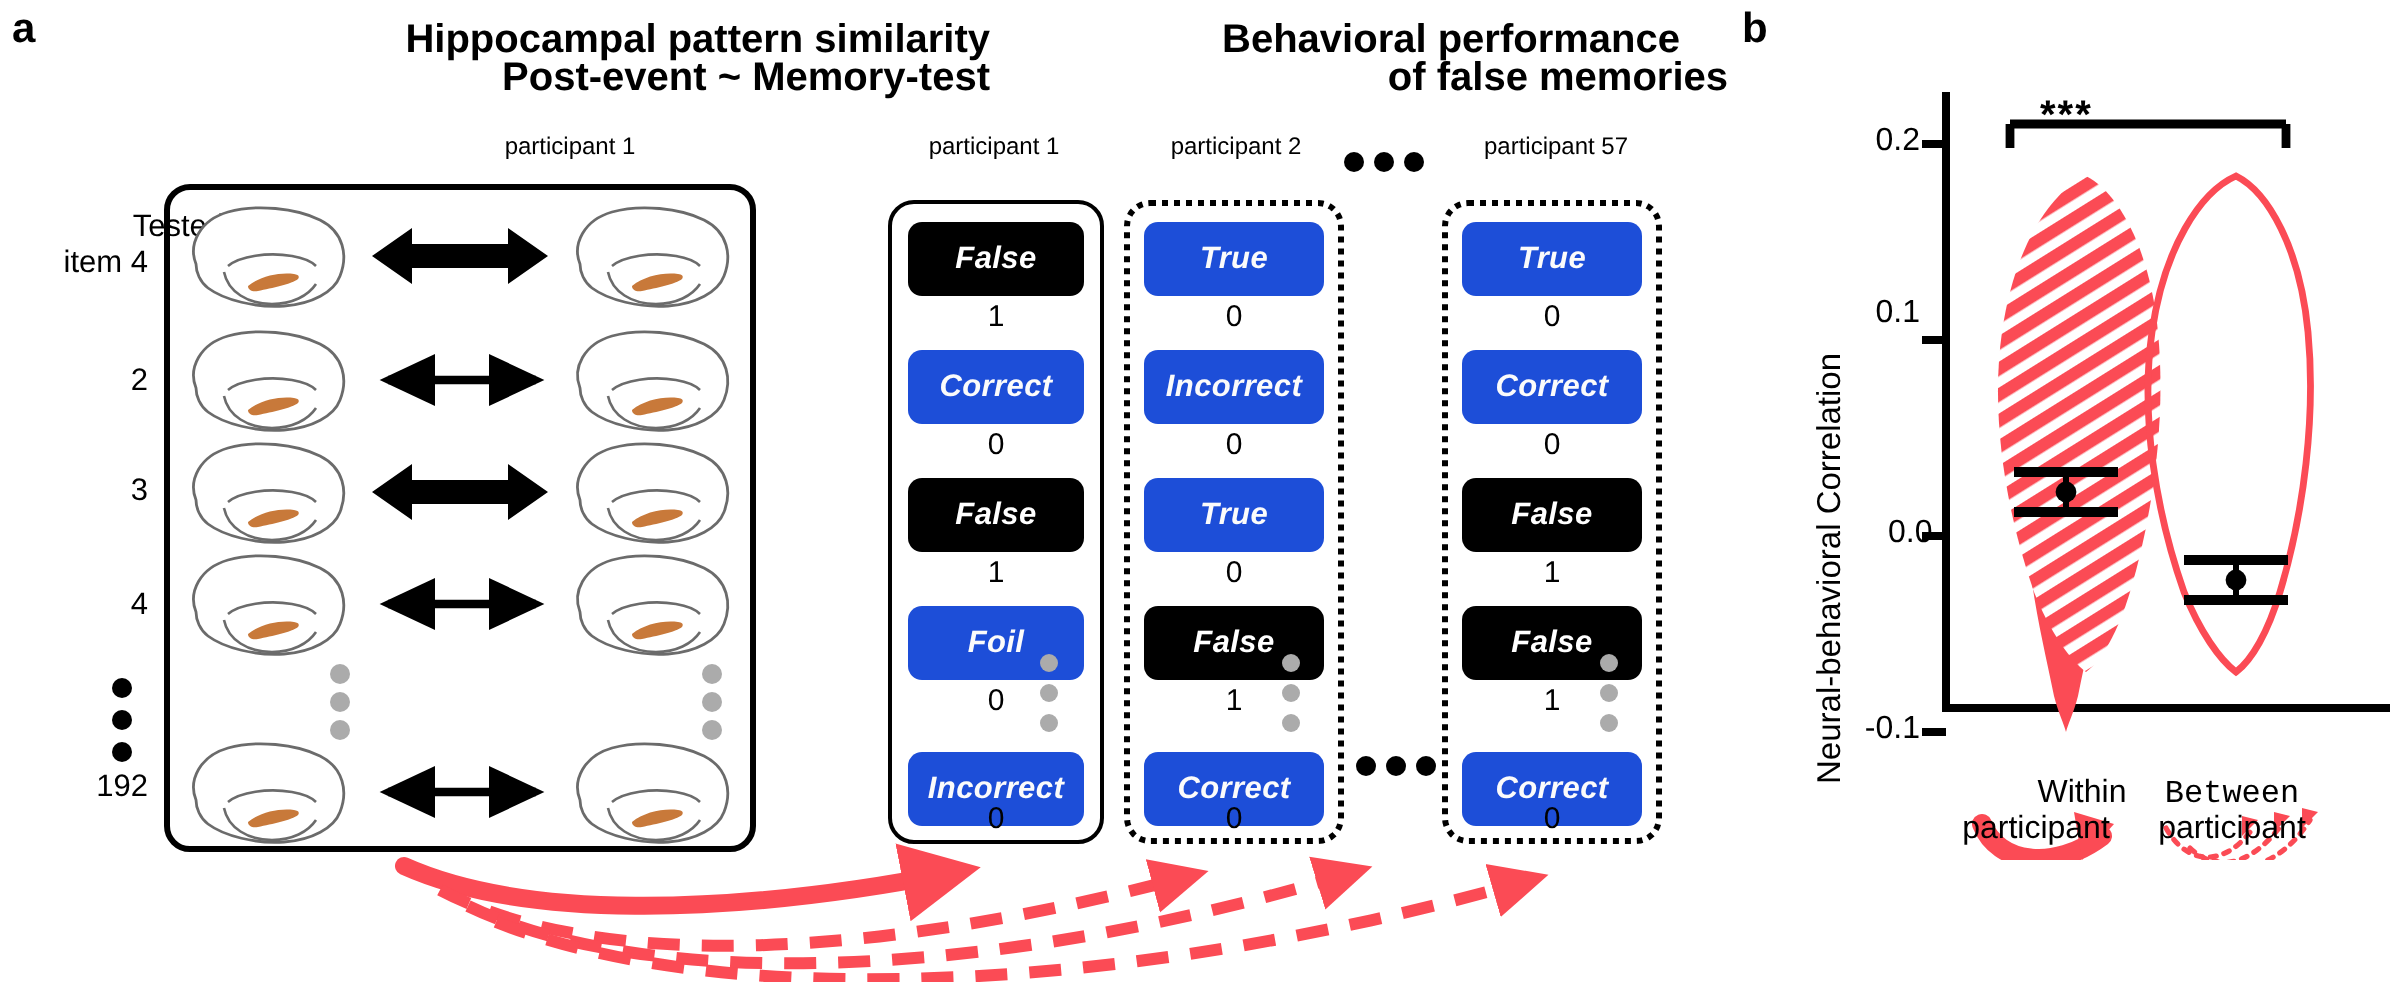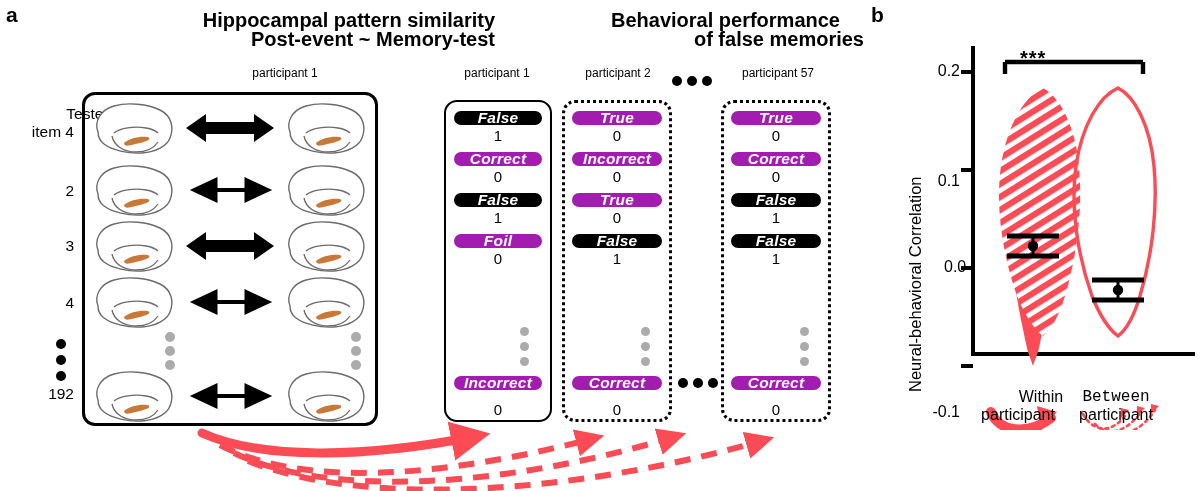--- a/index.html
+++ b/index.html
@@ -4,25 +4,25 @@
 <style>
   html,body{margin:0;padding:0;background:#ffffff;}
   body{width:1200px;height:491px;position:relative;overflow:hidden;
        font-family:"Liberation Sans",sans-serif;color:#000;}
   .abs{position:absolute;}
   .panel-letter{font-weight:bold;font-size:21px;line-height:1;}
   .col-title{font-weight:bold;font-size:20px;text-align:right;line-height:1.22;}
   .sub-title{font-size:12px;text-align:center;line-height:1.2;}
   .row-label{font-size:15.5px;text-align:right;line-height:1.16;}
   .cellnum{font-size:15px;text-align:center;line-height:1;}
-  .chip{border-radius:7px;height:14px;display:flex;align-items:center;
+  .chip{border-radius:7px;height:37px;display:flex;align-items:center;
         justify-content:center;font-size:15.5px;font-style:italic;
         font-weight:bold;letter-spacing:.2px;}
   .chip.black{background:#000;color:#fff;}
-  .chip.gray{background:#a21caf;color:#fbfbfb;}
+  .chip.gray{background:#1d4ed8;color:#fbfbfb;}
   .brainbox{border:3px solid #000;border-radius:13px;box-sizing:border-box;}
   .pbox-solid{border:2.6px solid #000;border-radius:13px;box-sizing:border-box;}
   .pbox-dot{border:3px dotted #000;border-radius:13px;box-sizing:border-box;}
   .vdots{display:flex;flex-direction:column;gap:6px;align-items:center;}
   .vdots i{display:block;width:9px;height:9px;border-radius:50%;background:#ababab;}
   .vdots.black i{background:#000;width:10px;height:10px;}
   .hdots{display:flex;gap:5px;align-items:center;}
   .hdots i{display:block;width:10px;height:10px;border-radius:50%;background:#000;}
   .axlab{font-size:16px;}
   .ytitle{font-size:16.5px;white-space:nowrap;transform-origin:0 0;transform:rotate(-90deg);}
@@ -198,23 +198,23 @@
   <path d="M30,30 C110,72 250,64 405,23" fill="none" stroke="#FB4B55" stroke-width="6" stroke-dasharray="16 11" stroke-linecap="butt" marker-end="url(#redArrow)"></path>
   <path d="M44,38 C140,84 320,72 487,21" fill="none" stroke="#FB4B55" stroke-width="6" stroke-dasharray="16 11" stroke-linecap="butt" marker-end="url(#redArrow)"></path>
   <path d="M58,46 C180,94 390,78 575,25" fill="none" stroke="#FB4B55" stroke-width="6" stroke-dasharray="16 11" stroke-linecap="butt" marker-end="url(#redArrow)"></path>
 </svg>
 
 <div class="abs panel-letter" style="left:871px;top:4px;">b</div>
 
 <div class="abs ytitle" style="left:906px;top:392px;">Neural-behavioral Correlation</div>
 
 <div class="abs axlab" style="left:916px;top:62px;width:44px;text-align:right;">0.2</div>
-<div class="abs axlab" style="left:916px;top:172px;width:44px;text-align:right;">0.1</div>
+<div class="abs axlab" style="left:916px;top:148px;width:44px;text-align:right;">0.1</div>
 <div class="abs axlab" style="left:944px;top:258px;width:44px;text-align:left;">0.0</div>
-<div class="abs axlab" style="left:910px;top:356px;width:50px;text-align:right;margin-top:47px;">-0.1</div>
+<div class="abs axlab" style="left:910px;top:356px;width:50px;text-align:right;">-0.1</div>
 
 <svg class="abs" style="left:955px;top:40px;" width="240" height="390">
   <defs>
     <pattern id="hatch" width="11" height="11" patternUnits="userSpaceOnUse" patternTransform="rotate(-32)">
       <rect width="11" height="11" fill="#ffffff"></rect>
       <rect width="11" height="6.2" fill="#FB4B55"></rect>
     </pattern>
     <clipPath id="clipV2">
         <path id="v2shape2" d="M88,48 C104,56 120,84 124,126 C128,168 122,216 110,256
          C104,276 96,290 88,296 C80,290 70,276 62,256

